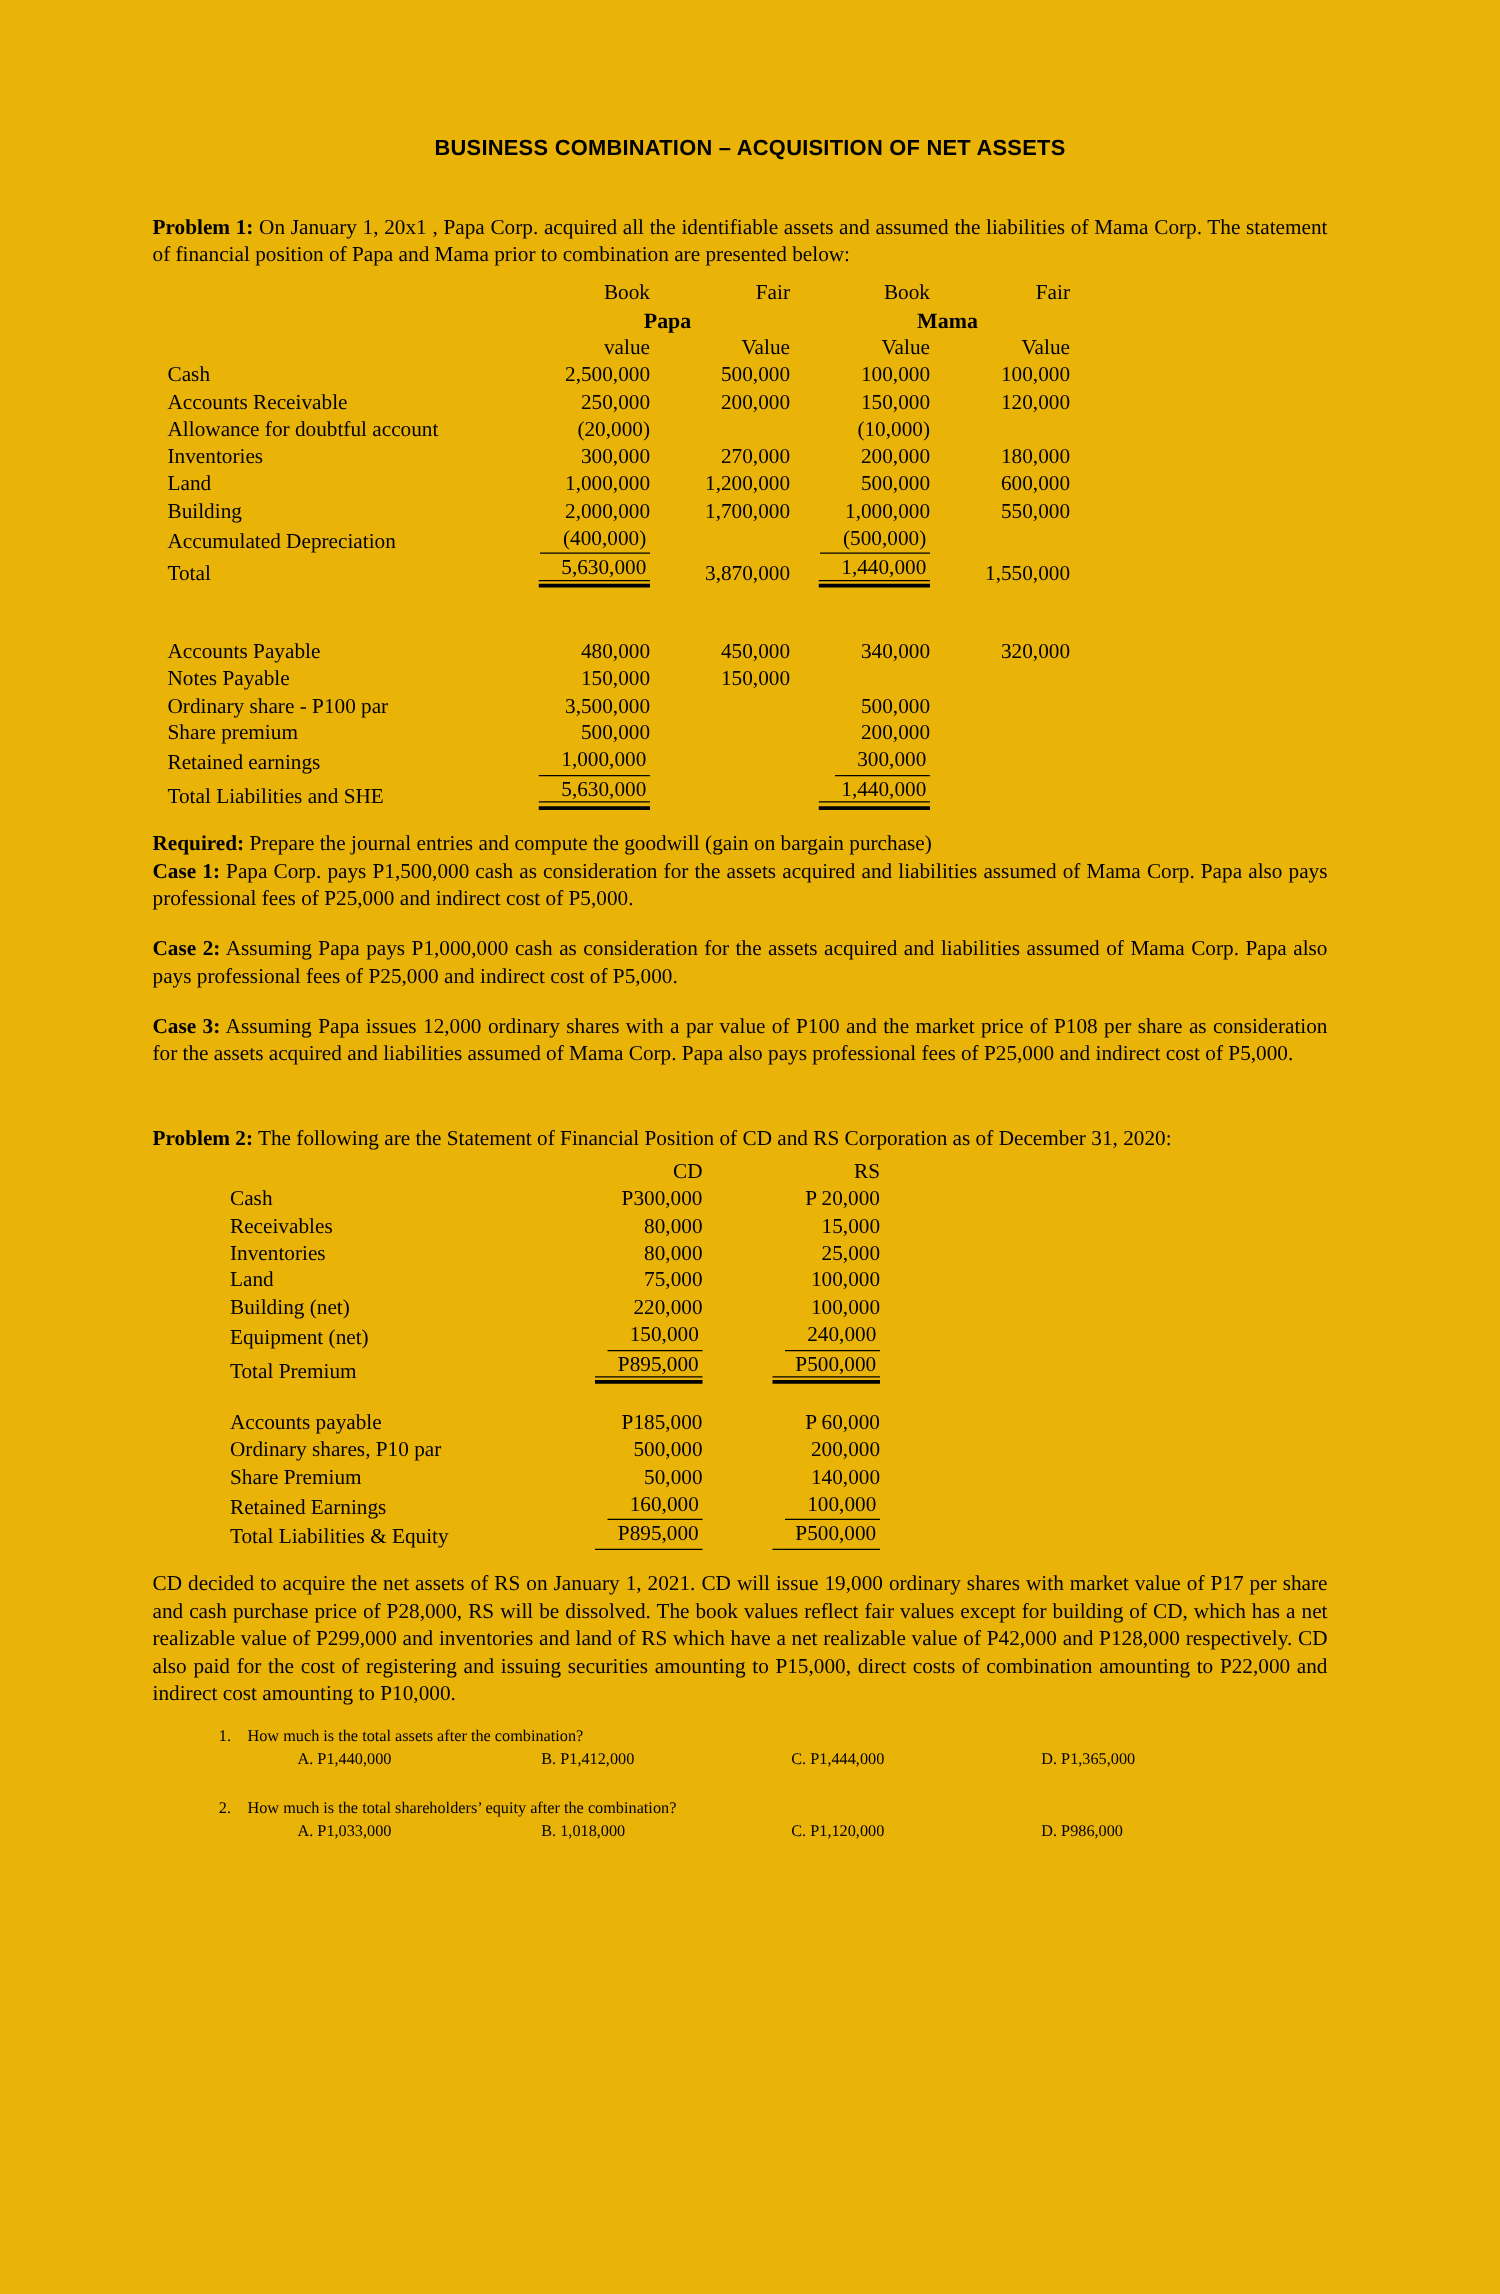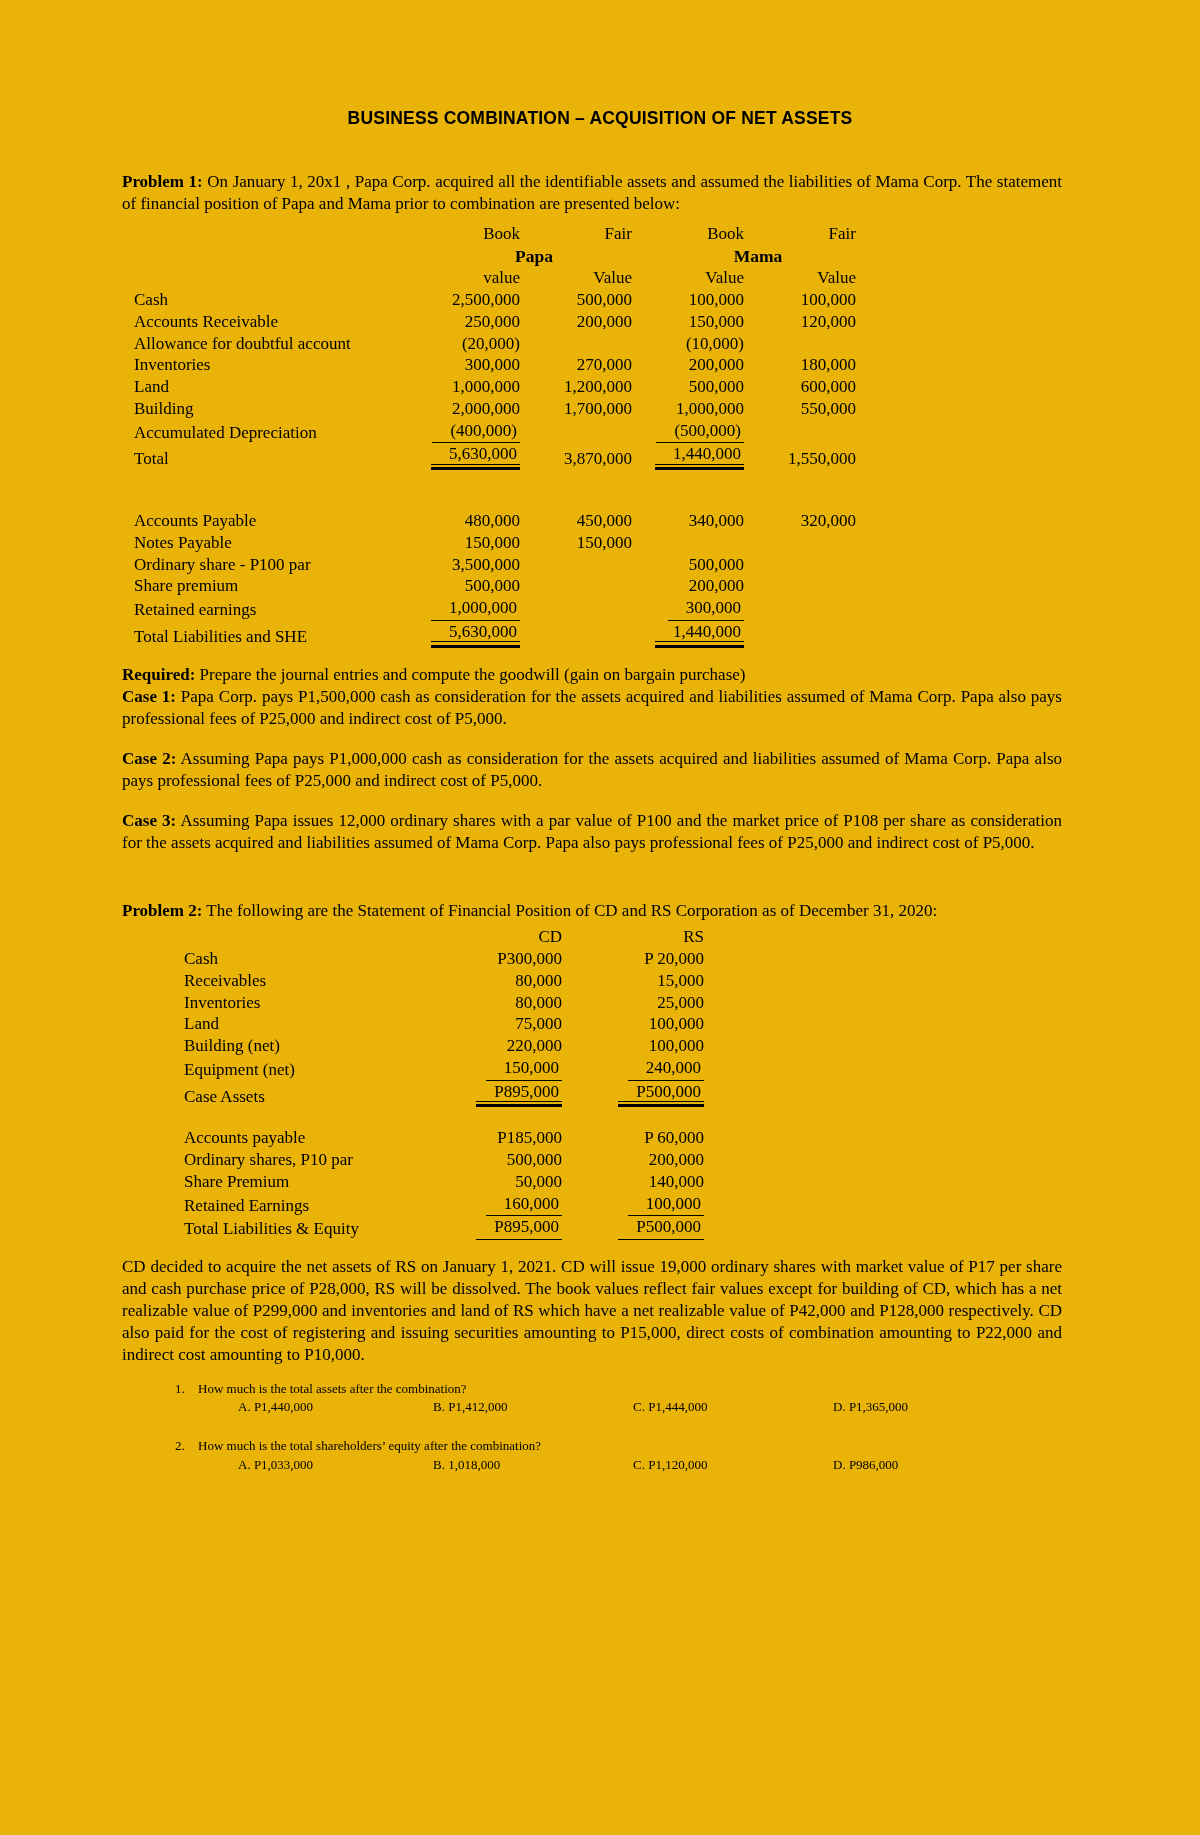--- a/index.html
+++ b/index.html
@@ -313,21 +313,21 @@
       <td class="num2">100,000</td>
       <td class="spacer"></td>
     </tr>
     <tr>
       <td class="lab">Equipment (net)</td>
       <td class="num u-single"><span class="v">150,000</span></td>
       <td class="num2 u-single"><span class="v">240,000</span></td>
       <td class="spacer"></td>
     </tr>
     <tr>
-      <td class="lab">Case Assets</td>
+      <td class="lab">Total Premium</td>
       <td class="num u-double"><span class="v">P895,000</span></td>
       <td class="num2 u-double"><span class="v">P500,000</span></td>
       <td class="spacer"></td>
     </tr>
 
     <tr class="rowgap">
           <td colspan="4"></td>
         </tr>
 
     <tr>

